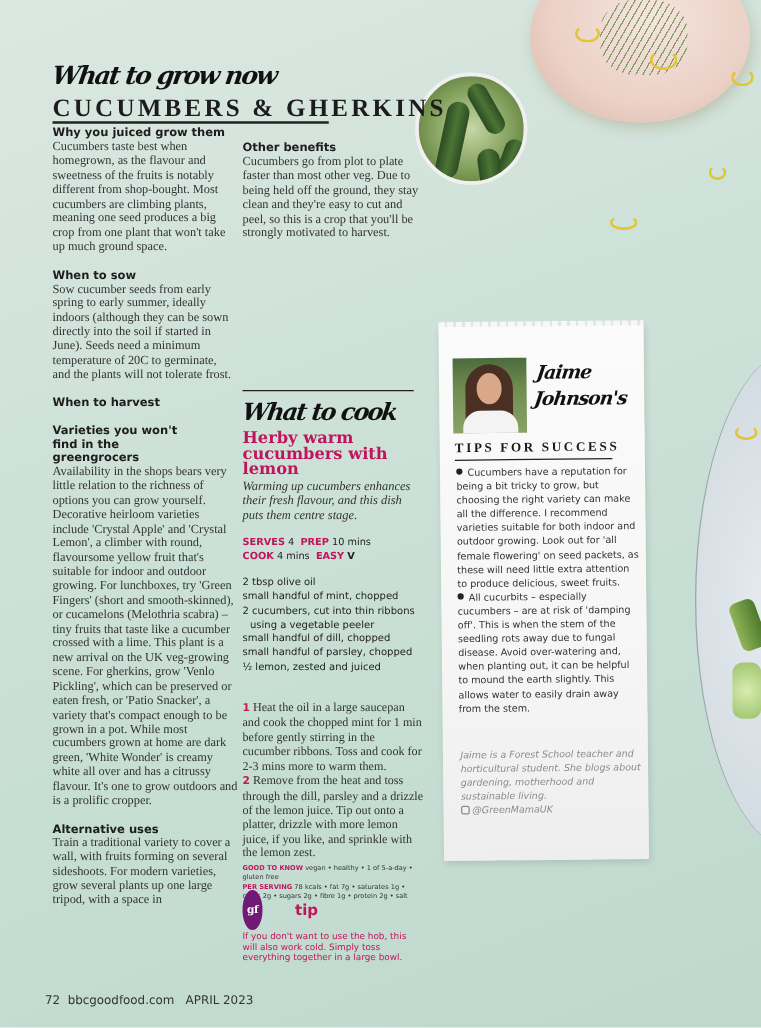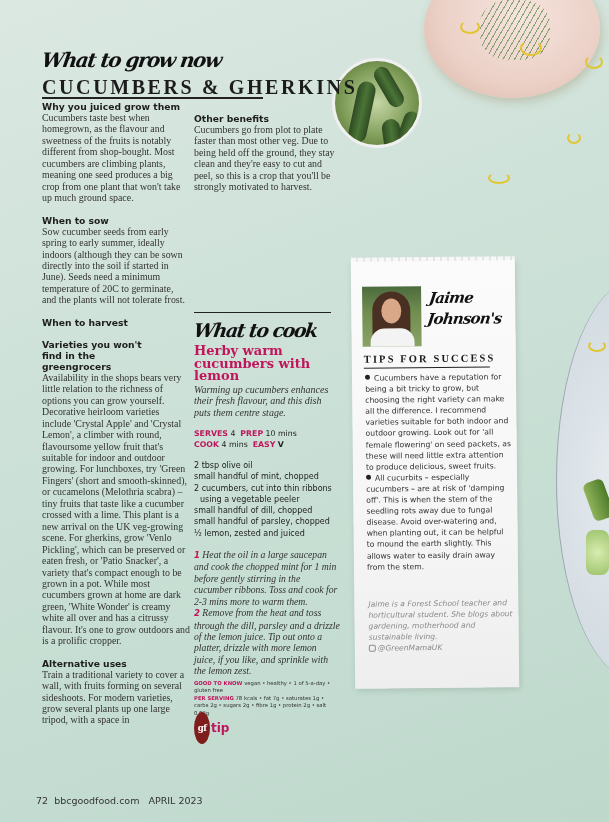--- a/index.html
+++ b/index.html
@@ -50,25 +50,25 @@
     .meta .k { color: #c0145b; font-weight: bold; }
     .ingredients { font-family: "DejaVu Sans", sans-serif; font-size: 8px; line-height: 11.3px; color: #222; }
     .ingredients .indent { padding-left: 6px; }
     .method { font-family: "Liberation Serif", serif; font-size: 9.7px; line-height: 11.4px; color: #333; }
     .method .num { color: #c0145b; font-weight: bold; font-family: "DejaVu Sans", sans-serif; font-size: 8.5px; }
     .nutrition { font-family: "DejaVu Sans", sans-serif; font-size: 5.3px; line-height: 7.6px; color: #333; }
     .nutrition .k { color: #c0145b; font-weight: bold; }
 
     .gf-tip { display: flex; align-items: center; }
     .gf-badge {
-      width: 16px; height: 32px; border-radius: 50%; background: #7f1d1d; color: #fff;
+      width: 16px; height: 32px; border-radius: 50%; background: #701a75; color: #fff;
       font-family: "DejaVu Serif", serif; font-weight: bold; font-size: 8.5px;
       display: flex; align-items: center; justify-content: center; letter-spacing: -0.5px;
     }
-    .gf-word { font-family: "DejaVu Sans", sans-serif; font-weight: bold; color: #c0145b; font-size: 12px; margin-left: 1px; }
+    .gf-word { font-family: "DejaVu Sans", sans-serif; font-weight: bold; color: #c0145b; font-size: 12px; margin-left: 1px; padding-left: 25px; }
     .tip-text { font-family: "DejaVu Sans", sans-serif; font-size: 7.1px; line-height: 8.5px; color: #c0145b; }
 
     
     .card {
       position: absolute; left: 353px; top: 260px; width: 164px; height: 428px;
       background: linear-gradient(180deg, #fbfbfb 0%, #f5f6f5 60%, #eeeeee 100%);
       box-shadow: 1px 2px 6px rgba(0,0,0,0.12);
       transform: rotate(-0.6deg);
     }
     .card-torn {
@@ -187,21 +187,21 @@
   <div class="ingredients" style="margin-top:10px;">
     <div>2 tbsp olive oil</div>
     <div>small handful of mint, chopped</div>
     <div>2 cucumbers, cut into thin ribbons</div>
     <div class="indent">using a vegetable peeler</div>
     <div>small handful of dill, chopped</div>
     <div>small handful of parsley, chopped</div>
     <div>½ lemon, zested and juiced</div>
   </div>
 
-  <div class="method" style="margin-top:10px;font-style:italic;">
+  <div class="method" style="margin-top:22px;">
     <div>
       <span class="num">1</span>
       <span>Heat the oil in a large saucepan and cook the chopped mint for 1 min before gently stirring in the cucumber ribbons. Toss and cook for 2-3 mins more to warm them.</span>
     </div>
     <div>
       <span class="num">2</span>
       <span>Remove from the heat and toss through the dill, parsley and a drizzle of the lemon juice. Tip out onto a platter, drizzle with more lemon juice, if you like, and sprinkle with the lemon zest.</span>
     </div>
   </div>
 
@@ -215,20 +215,21 @@
       <span>78 kcals • fat 7g • saturates 1g • carbs 2g • sugars 2g • fibre 1g • protein 2g • salt 0.02g</span>
     </div>
   </div>
 </div>
 
 <div class="abs" style="left:194px;top:712px;width:140px;">
   <div class="gf-tip">
     <span class="gf-badge">gf</span>
     <span class="gf-word">tip</span>
   </div>
+  <div class="tip-text" style="margin-top:1px;">If you don't want to use the hob, this will also work cold. Simply toss everything together in a large bowl.</div>
 </div>
 
 <div class="card">
   <div class="card-torn"></div>
   <div class="card-photo">
     <div class="hair"></div>
       <div class="face"></div>
       <div class="shirt"></div>
   </div>
   <div class="abs card-name" style="left:78px;top:28px;">Jaime</div>

